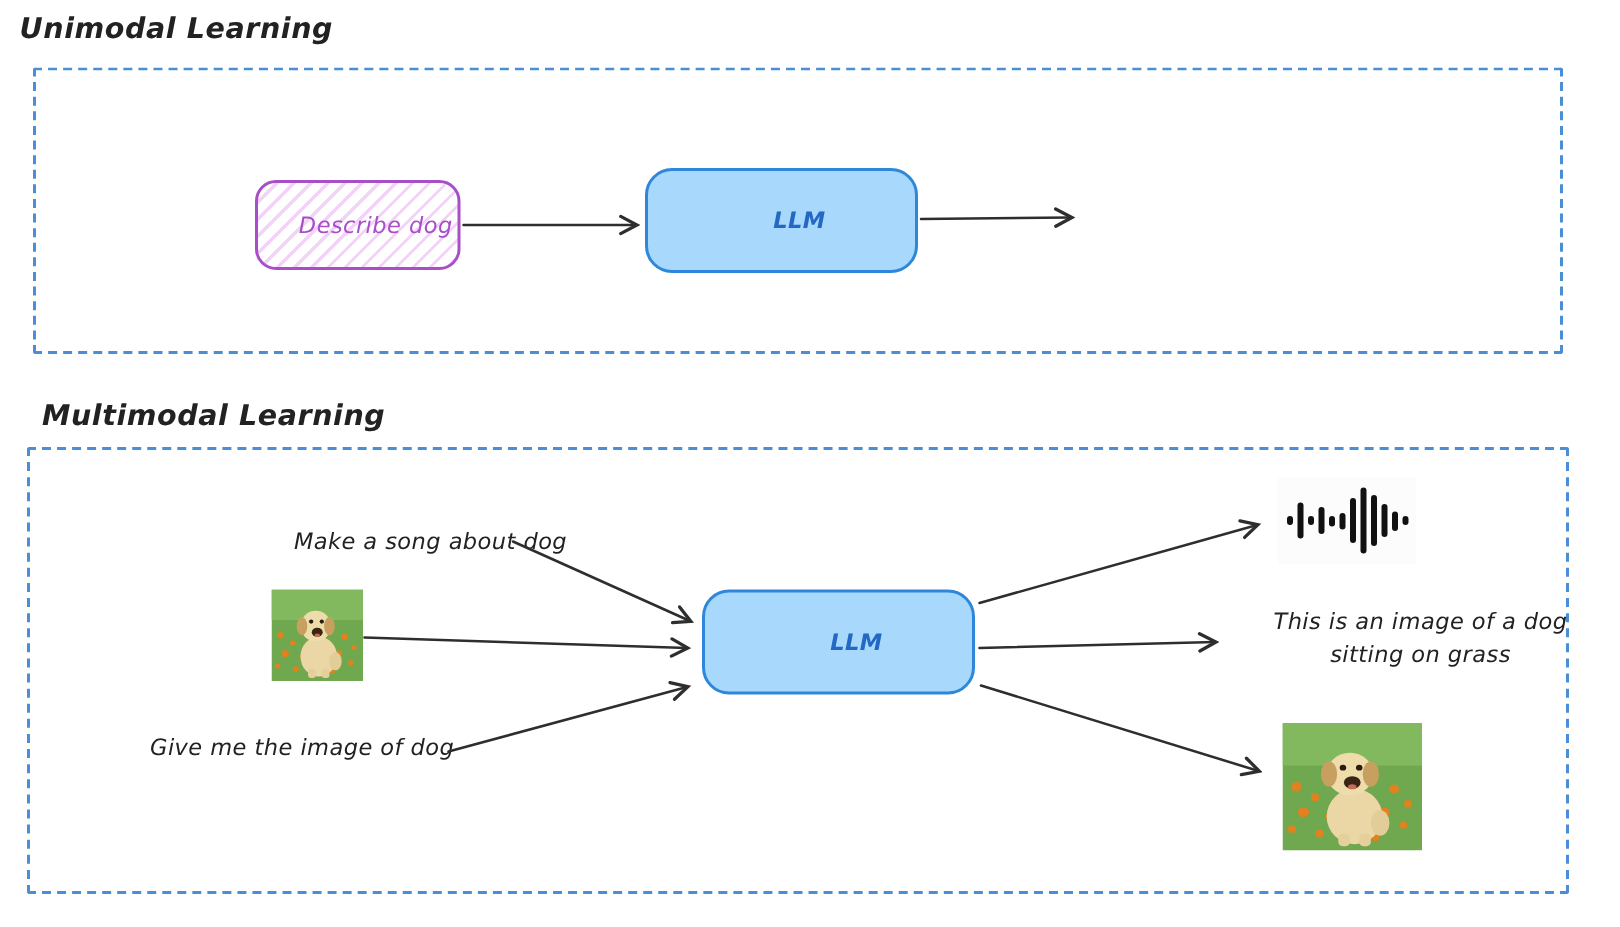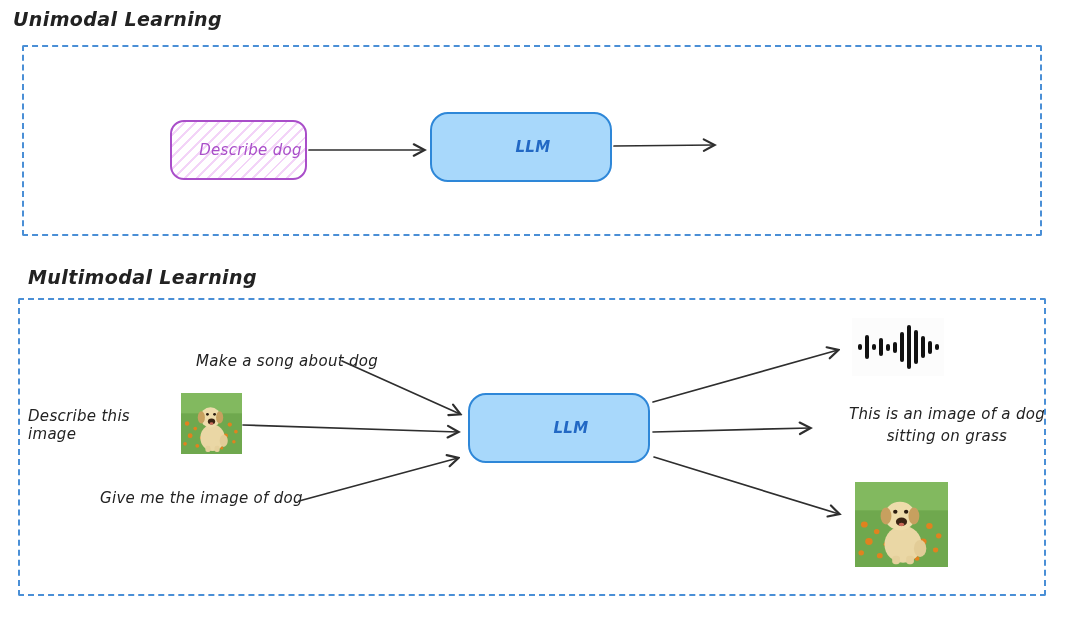--- a/index.html
+++ b/index.html
@@ -70,21 +70,20 @@
     <span>LLM</span>
   </div>
 
 
   <div class="section-title" style="left:28px;top:266px;font-style:italic;">Multimodal Learning</div>
 
   <div class="frame" style="left:18px;top:298px;width:1024px;height:294px;"></div>
 
   <div class="floating-label hand" style="left:192px;top:352px;width:190px;text-align:center;">Make a song about dog</div>
 
-  <div class="floating-label hand" style="left:28px;top:407px;width:150px;">Describe this image</div>
 
   <div class="floating-label hand" style="left:100px;top:489px;width:210px;font-style:italic;">Give me the image of dog</div>
 
   <svg class="photo" style="left:181px;top:393px;" width="61" height="61" viewBox="0 0 60 60" preserveAspectRatio="none">
     <rect x="0" y="0" width="60" height="60" fill="#6fa84e"></rect>
     <rect x="0" y="0" width="60" height="20" fill="#82b95f"></rect>
     <g fill="#e0821f">
       <circle cx="6" cy="30" r="2.2"></circle>
         <circle cx="14" cy="35" r="1.8"></circle>
         <circle cx="9" cy="42" r="2.4"></circle>

